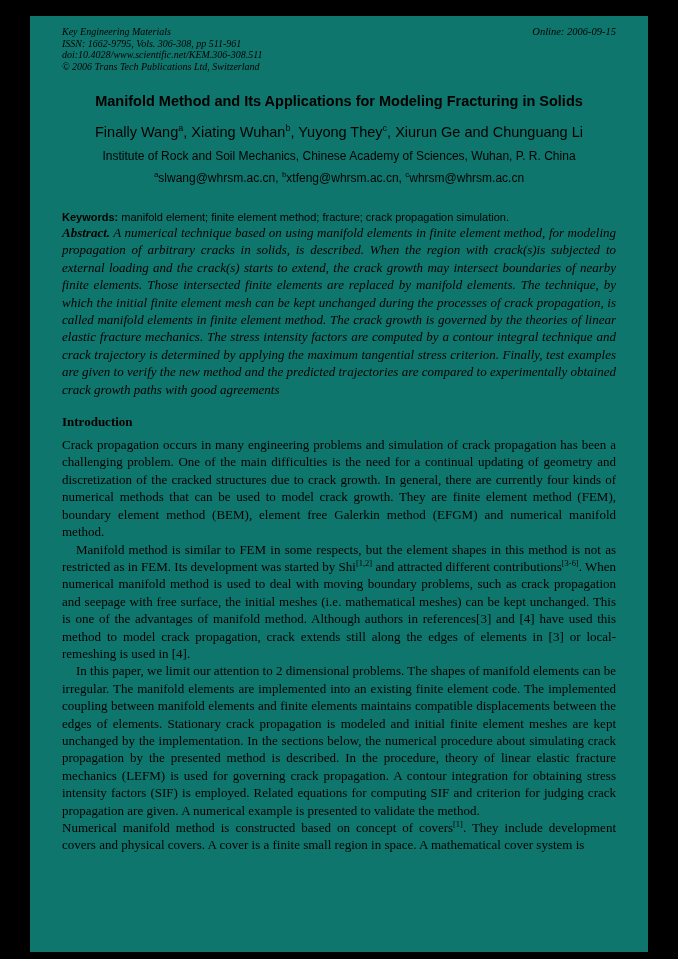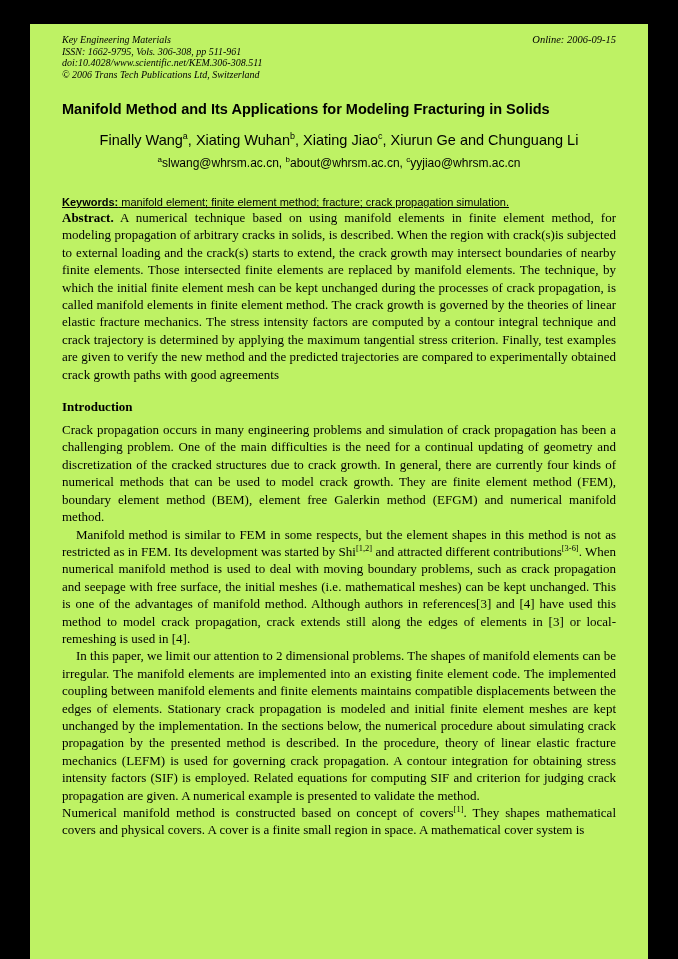--- a/index.html
+++ b/index.html
@@ -6,35 +6,35 @@
   html, body { background: #000; }
   body {
     width: 678px;
     height: 959px;
     font-family: "Liberation Serif", serif;
     color: #000;
   }
   .page {
     width: 618px;
     height: 936px;
-    margin: 24px auto 15px;
-    background: #bef264;
+    margin: 16px auto 15px;
+    background: #0f766e;
     padding: 10px 32px 0 32px;
     overflow: hidden;
   }
   .hdr-row {
     display: flex;
     justify-content: space-between;
     align-items: flex-start;
     font: italic 10px/11.5px "Liberation Serif", serif;
   }
   .hdr-left div { white-space: nowrap; }
   .hdr-right { font: italic 10.5px/12px "Liberation Serif", serif; }
   .paper-title {
-    text-align: left;
+    text-align: center;
     font: bold 14.5px/17px "Liberation Sans", sans-serif;
     margin-top: 21px;
     white-space: nowrap;
   }
   .authors {
     text-align: center;
     font: 14.5px/18px "Liberation Sans", sans-serif;
     margin-top: 13px;
     white-space: nowrap;
   }
@@ -46,28 +46,27 @@
   }
   .emails {
     text-align: center;
     font: 12px/15px "Liberation Sans", sans-serif;
     margin-top: 7px;
   }
   .emails sup { font-size: 8px; }
   .keywords {
     font: 11px/14px "Liberation Sans", sans-serif;
     margin-top: 24px;
-    text-decoration: underline;
   }
   .keywords .kw-label { font-weight: bold; }
   .body-text {
     font: 13px/17.4px "Liberation Serif", serif;
     text-align: justify;
   }
-  .abstract { margin-top: 20px; }
+  .abstract { margin-top: 20px; font-style: italic; }
   .abstract .abs-label { font-weight: bold; }
   .sec-heading {
     font: bold 13px/16px "Liberation Serif", serif;
     margin-top: 16px;
     margin-bottom: 6px;
   }
   .body-para { margin: 0; }
   .indent { text-indent: 14px; }
   sup { font-size: 0.65em; vertical-align: super; line-height: 0; }
 </style>
@@ -81,33 +80,34 @@
       <div>Key Engineering Materials</div>
       <div>ISSN: 1662-9795, Vols. 306-308, pp 511-961</div>
       <div>doi:10.4028/www.scientific.net/KEM.306-308.511</div>
       <div>© 2006 Trans Tech Publications Ltd, Switzerland</div>
     </div>
     <div class="hdr-right">Online: 2006-09-15</div>
   </div>
 
   <div class="paper-title">Manifold Method and Its Applications for Modeling Fracturing in Solids</div>
 
-  <div class="authors"><span>Finally Wang</span><sup>a</sup><span>, Xiating Wuhan</span><sup>b</sup><span>, Xiating Jiao</span><sup>c</sup><span>, Xiurun Ge and Chunguang Li</span></div>
+  <div class="authors"><span>Finally Wang</span><sup>a</sup><span>, Xiating Wuhan</span><sup>b</sup><span>, Yuyong They</span><sup>c</sup><span>, Xiurun Ge and Chunguang Li</span></div>
 
+  <div class="affiliation">Institute of Rock and Soil Mechanics, Chinese Academy of Sciences, Wuhan, P. R. China</div>
 
-  <div class="emails"><sup>a</sup><span>slwang@whrsm.ac.cn, </span><sup>b</sup><span>about@whrsm.ac.cn, </span><sup>c</sup><span>yyjiao@whrsm.ac.cn</span></div>
+  <div class="emails"><sup>a</sup><span>slwang@whrsm.ac.cn, </span><sup>b</sup><span>xtfeng@whrsm.ac.cn, </span><sup>c</sup><span>whrsm@whrsm.ac.cn</span></div>
 
   <div class="keywords"><span class="kw-label">Keywords:</span><span> manifold element; finite element method; fracture; crack propagation simulation.</span></div>
 
   <p class="body-text abstract body-para"><span class="abs-label">Abstract.</span><span> A numerical technique based on using manifold elements in finite element method, for modeling propagation of arbitrary cracks in solids, is described. When the region with crack(s)is subjected to external loading and the crack(s) starts to extend, the crack growth may intersect boundaries of nearby finite elements. Those intersected finite elements are replaced by manifold elements. The technique, by which the initial finite element mesh can be kept unchanged during the processes of crack propagation, is called manifold elements in finite element method. The crack growth is governed by the theories of linear elastic fracture mechanics. The stress intensity factors are computed by a contour integral technique and crack trajectory is determined by applying the maximum tangential stress criterion. Finally, test examples are given to verify the new method and the predicted trajectories are compared to experimentally obtained crack growth paths with good agreements</span></p>
 
   <div class="sec-heading">Introduction</div>
 
   <p class="body-text body-para">Crack propagation occurs in many engineering problems and simulation of crack propagation has been a challenging problem. One of the main difficulties is the need for a continual updating of geometry and discretization of the cracked structures due to crack growth. In general, there are currently four kinds of numerical methods that can be used to model crack growth. They are finite element method (FEM), boundary element method (BEM), element free Galerkin method (EFGM) and numerical manifold method.</p>
 
   <p class="body-text body-para indent"><span>Manifold method is similar to FEM in some respects, but the element shapes in this method is not as restricted as in FEM. Its development was started by Shi</span><sup>[1,2]</sup><span> and attracted different contributions</span><sup>[3-6]</sup><span>. When numerical manifold method is used to deal with moving boundary problems, such as crack propagation and seepage with free surface, the initial meshes (i.e. mathematical meshes) can be kept unchanged. This is one of the advantages of manifold method. Although authors in references[3] and [4] have used this method to model crack propagation, crack extends still along the edges of elements in [3] or local-remeshing is used in [4].</span></p>
 
   <p class="body-text body-para indent">In this paper, we limit our attention to 2 dimensional problems. The shapes of manifold elements can be irregular. The manifold elements are implemented into an existing finite element code. The implemented coupling between manifold elements and finite elements maintains compatible displacements between the edges of elements. Stationary crack propagation is modeled and initial finite element meshes are kept unchanged by the implementation. In the sections below, the numerical procedure about simulating crack propagation by the presented method is described. In the procedure, theory of linear elastic fracture mechanics (LEFM) is used for governing crack propagation. A contour integration for obtaining stress intensity factors (SIF) is employed. Related equations for computing SIF and criterion for judging crack propagation are given. A numerical example is presented to validate the method.</p>
 
 
-  <p class="body-text body-para"><span>Numerical manifold method is constructed based on concept of covers</span><sup>[1]</sup><span>. They shapes mathematical covers and physical covers. A cover is a finite small region in space. A mathematical cover system is</span></p>
+  <p class="body-text body-para"><span>Numerical manifold method is constructed based on concept of covers</span><sup>[1]</sup><span>. They include development covers and physical covers. A cover is a finite small region in space. A mathematical cover system is</span></p>
 
 </div>
 
 </body></html>

